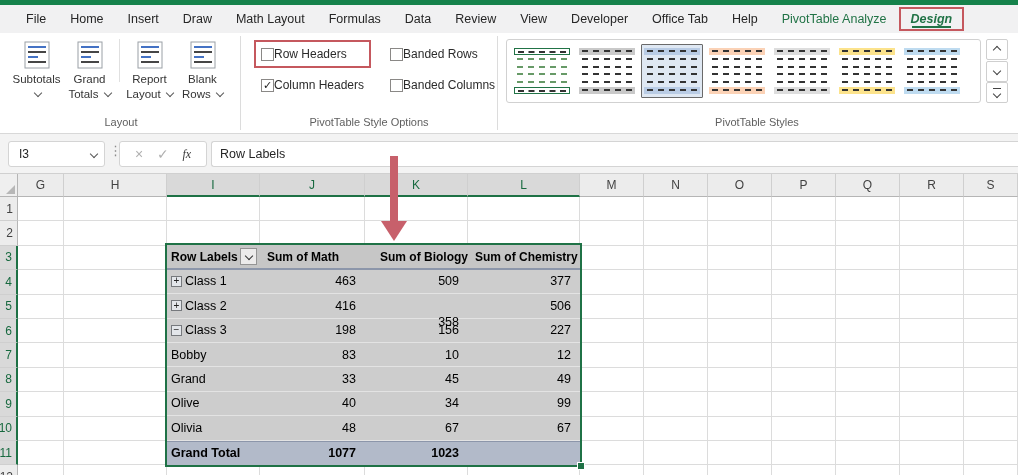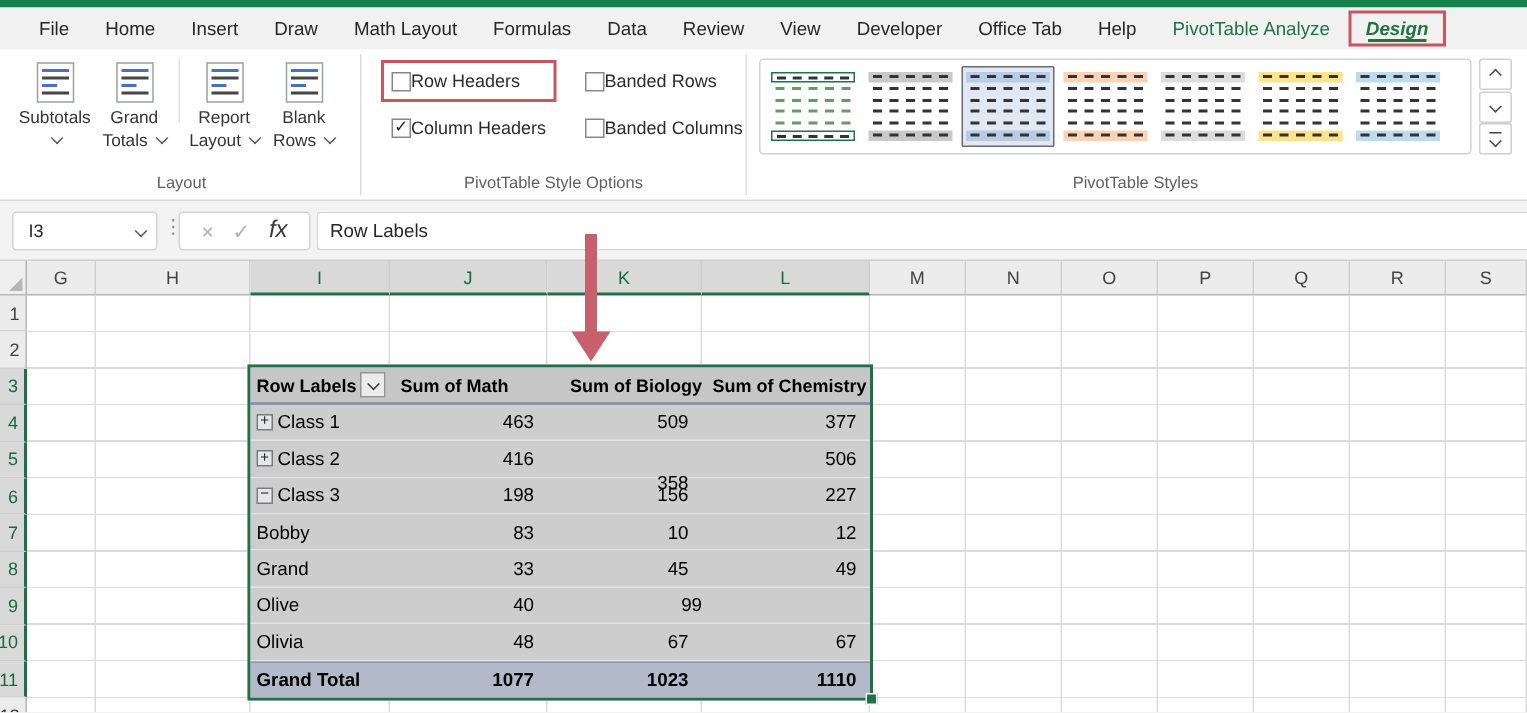--- a/index.html
+++ b/index.html
@@ -58,21 +58,21 @@
               border-bottom:1px solid #d0d0d0;box-sizing:border-box;}
   .namebox{position:absolute;left:8px;top:7px;width:97px;height:26px;background:#fff;
            border:1px solid #d4d4d4;border-radius:3px;box-sizing:border-box;display:flex;
            align-items:center;font-size:12px;padding:0 7px 0 10px;}
   .namebox .chev{margin-left:auto;border-color:#555;}
   .dots{position:absolute;left:109px;top:9px;color:#8a8a8a;font-size:13px;letter-spacing:0;}
   .fxbox{position:absolute;left:119px;top:7px;width:88px;height:26px;background:#fff;
          border:1px solid #d4d4d4;border-radius:3px;box-sizing:border-box;display:flex;
          align-items:center;justify-content:space-around;padding:0 8px;}
   .fxcancel,.fxenter{color:#b0b0b0;font-size:14px;line-height:1;}
-  .fxfx{font-family:Liberation Sans, sans-serif;font-style:italic;font-size:16px;color:#3a3a3a;}
+  .fxfx{font-family:Liberation Serif, serif;font-style:italic;font-size:12px;color:#3a3a3a;}
   .formulainput{position:absolute;left:211px;top:7px;right:0;height:26px;background:#fff;
                 border:1px solid #d4d4d4;border-right:none;box-sizing:border-box;display:flex;
                 align-items:center;font-size:12.5px;padding-left:8px;border-radius:3px 0 0 3px;}
   
   .sheet{position:absolute;left:0;top:174px;width:100%;height:301px;background:#fff;}
   .colheaders{display:flex;height:23px;}
   .cornercell{width:18px;height:23px;background:#efefef;border-right:1px solid #b5b5b5;
               border-bottom:1px solid #b5b5b5;box-sizing:border-box;position:relative;}
   .cornercell:after{content:'';position:absolute;right:2px;bottom:2px;width:0;height:0;
               border-left:9px solid transparent;border-bottom:9px solid #b7b7b7;}
@@ -491,35 +491,35 @@
               </div>
               <div class="pcell valcell" style="width: 105px;">33</div>
               <div class="pcell valcell" style="width: 103px;">45</div>
               <div class="pcell valcell" style="width: 112px;">49</div>
             </div>
             <div class="prow data">
               <div class="pcell labelcell indent" style="width: 93px;">
                 <div>Olive</div>
               </div>
               <div class="pcell valcell" style="width: 105px;">40</div>
+              <div class="pcell valcell" style="width: 103px;">34</div>
               <div class="pcell valcell" style="width: 112px;">99</div>
             </div>
             <div class="prow data">
               <div class="pcell labelcell indent" style="width: 93px;">
                 <div>Olivia</div>
               </div>
               <div class="pcell valcell" style="width: 105px;">48</div>
               <div class="pcell valcell" style="width: 103px;">67</div>
               <div class="pcell valcell" style="width: 112px;">67</div>
             </div>
             <div class="prow total">
               <div class="pcell labelcell" style="width: 93px;">Grand Total</div>
               <div class="pcell valcell" style="width: 105px;">1077</div>
               <div class="pcell valcell" style="width: 103px;">1023</div>
-              <div class="pcell valcell" style="width: 112px;">1110</div>
             </div>
           </div>
       </div>
     </div>
   </div>
 
   <div class="arrow">
     <div class="arrowshaft"></div>
     <div class="arrowhead"></div>
   </div>

